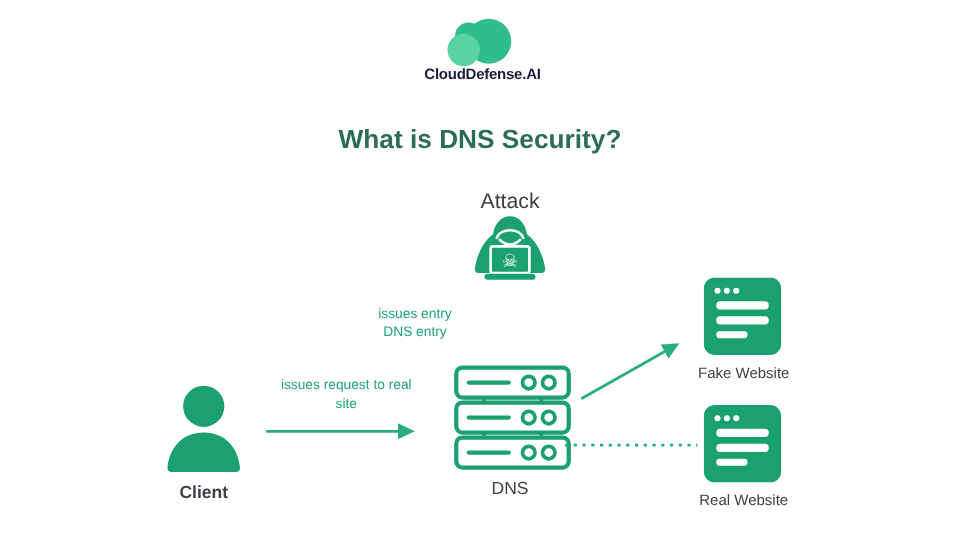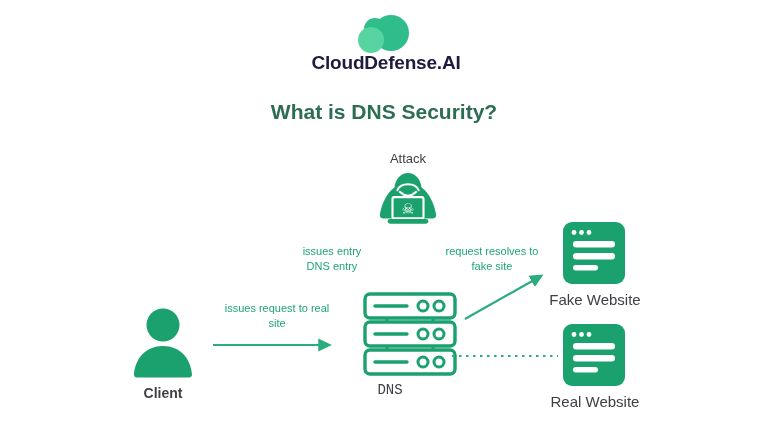--- a/index.html
+++ b/index.html
@@ -3,29 +3,29 @@
 <meta charset="utf-8">
 <style>
   html,body{margin:0;padding:0;background:#fff;}
   .page{
     position:relative;width:768px;height:442px;background:#ffffff;
     font-family:"Liberation Sans",sans-serif;overflow:hidden;
   }
   .abs{position:absolute;}
   .cx{transform:translateX(-50%);}
   .brand-name{
-    font-size:19px;font-weight:800;color:#1d1b3e;letter-spacing:-0.2px;white-space:nowrap;
+    font-size:12px;font-weight:800;color:#1d1b3e;letter-spacing:-0.2px;white-space:nowrap;
   }
   .title{
     margin:0;font-size:21px;font-weight:700;color:#2d6e53;white-space:nowrap;
   }
   .lbl{color:#3e3e44;white-space:nowrap;text-align:center;}
   .lbl-md{font-size:14px;}
-  .lbl-sm{font-size:13px;}
-  .lbl-xs{font-size:15px;}
+  .lbl-sm{font-size:17px;}
+  .lbl-xs{font-size:12px;}
   .ann{
     color:#1fa573;font-size:11px;line-height:14.5px;text-align:center;white-space:nowrap;
   }
   svg{display:block;}
   .overlay{position:absolute;left:0;top:0;pointer-events:none;}
 </style>
 </head>
 <body>
 
 <div class="page">
@@ -47,24 +47,20 @@
     <rect x="16" y="27" width="32" height="22" rx="2" fill="#1ba16e" stroke="#ffffff" stroke-width="2.2"></rect>
     <text x="32" y="44" text-anchor="middle" font-size="15" fill="#ffffff" font-family="DejaVu Sans, sans-serif">☠</text>
     <rect x="11" y="49.5" width="42" height="5" rx="2.5" fill="#1ba16e"></rect>
   </svg>
 
   <div class="abs cx ann" style="left:332px;top:244px;">
     <div>issues entry</div>
     <div>DNS entry</div>
   </div>
 
-  <div class="abs cx ann" style="left:492px;top:244px;">
-    <div>request resolves to</div>
-    <div>fake site</div>
-  </div>
 
   <svg class="abs" style="left:130px;top:308px;" width="66" height="72" viewBox="0 0 66 72">
     <circle cx="33" cy="17" r="16.5" fill="#1ba16e"></circle>
     <path fill="#1ba16e" d="M33,38 C16,38 5.5,50 4,66 C3.8,68 5,69.5 7,69.5 L59,69.5 C61,69.5 62.2,68 62,66 C60.5,50 50,38 33,38 Z"></path>
   </svg>
   <div class="abs cx lbl lbl-md" style="left:163px;top:385px;font-weight:bold;">Client</div>
 
   <div class="abs cx ann" style="left:277px;top:301px;">
     <div>issues request to real</div>
     <div>site</div>
@@ -89,21 +85,21 @@
     </g>
     <g fill="#ffffff" stroke="#1ba16e" stroke-width="3">
       <circle cx="60" cy="14" r="5"></circle>
         <circle cx="76" cy="14" r="5"></circle>
       <circle cx="60" cy="42" r="5"></circle>
         <circle cx="76" cy="42" r="5"></circle>
       <circle cx="60" cy="70" r="5"></circle>
         <circle cx="76" cy="70" r="5"></circle>
     </g>
   </svg>
-  <div class="abs cx lbl lbl-md" style="left:390px;top:382px;font-family:Liberation Mono, monospace;">DNS</div>
+  <div class="abs cx lbl lbl-md" style="left:408px;top:382px;">DNS</div>
 
   <svg class="abs" style="left:563px;top:222px;" width="62" height="62" viewBox="0 0 62 62">
     <rect x="0" y="0" width="62" height="62" rx="9" fill="#1ba16e"></rect>
     <g fill="#ffffff">
       <circle cx="11" cy="10.5" r="2.4"></circle>
         <circle cx="18.5" cy="10.5" r="2.4"></circle>
         <circle cx="26" cy="10.5" r="2.4"></circle>
       <rect x="10" y="19" width="42" height="6.5" rx="3.2"></rect>
       <rect x="10" y="31" width="42" height="6.5" rx="3.2"></rect>
       <rect x="10" y="43" width="25" height="5.5" rx="2.7"></rect>

